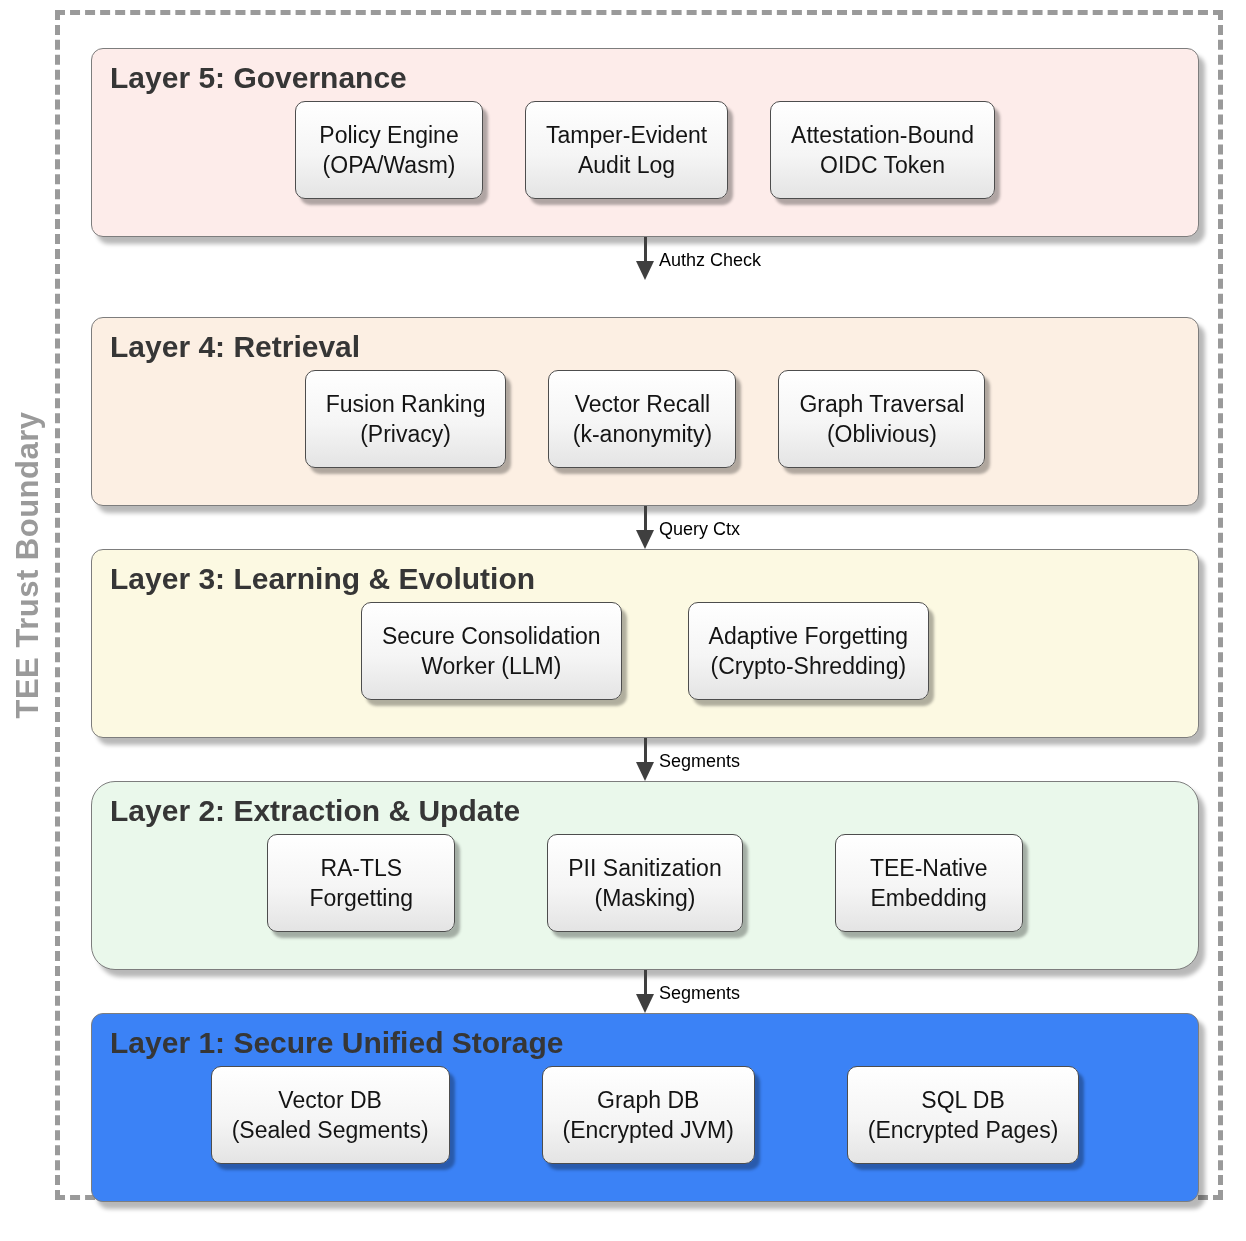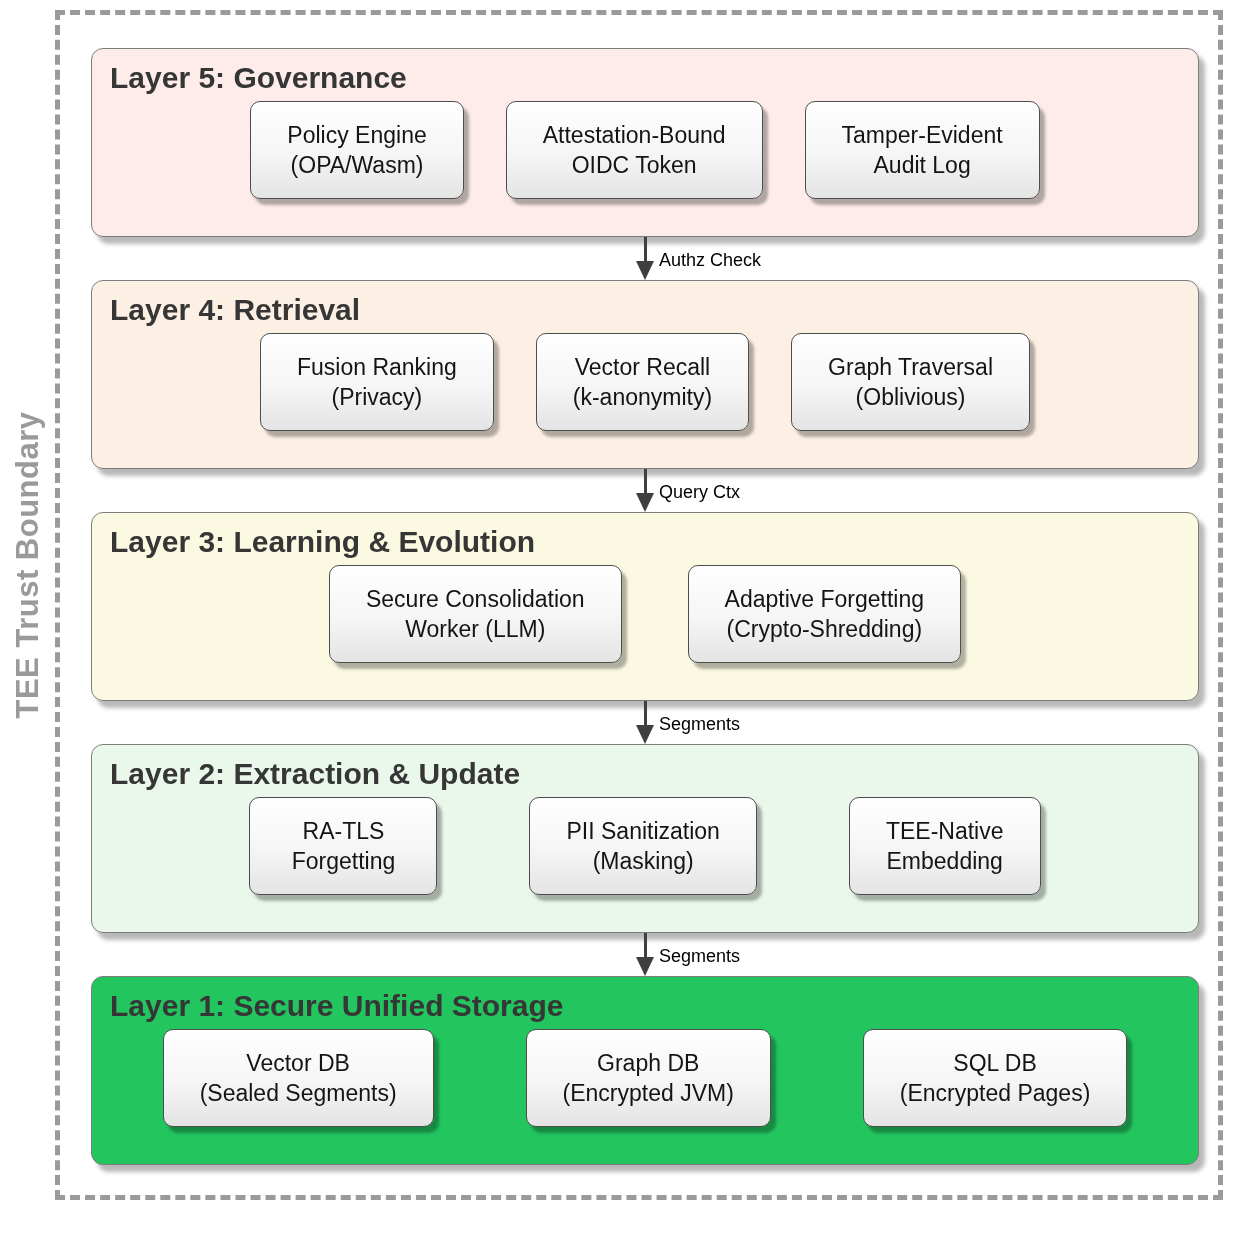--- a/index.html
+++ b/index.html
@@ -63,21 +63,21 @@
     justify-content: center;
     align-items: flex-start;
   }
   .nodes-tight { gap: 42px; }
   .nodes-mid   { gap: 66px; align-items: center; }
   .nodes-wide  { gap: 92px; }
   .node {
     box-sizing: border-box;
     min-width: 188px;
     min-height: 98px;
-    padding: 12px 36px;
+    padding: 12px 20px;
     display: flex;
     align-items: center;
     justify-content: center;
     text-align: center;
     white-space: pre-line;
     font-size: 23px;
     line-height: 1.32;
     color: #141414;
     background: linear-gradient(to bottom, #ffffff 0%, #f5f5f5 55%, #e4e4e4 100%);
     border: 1.6px solid #4d4d4d;
@@ -128,36 +128,36 @@
   <div class="boundary"></div>
   <div class="boundary-label">TEE Trust Boundary</div>
 
   <div class="content">
 
     <section class="layer" style="background-color: rgb(253, 236, 234);">
       <h2 class="layer-title">Layer 5: Governance</h2>
       <div class="nodes nodes-tight">
         <div class="node">Policy Engine
 (OPA/Wasm)</div>
+        <div class="node">Tamper-Evident
+Audit Log</div>
         <div class="node">Attestation-Bound
 OIDC Token</div>
-        <div class="node">Tamper-Evident
-Audit Log</div>
       </div>
     </section>
 
     <div class="arrow-gap">
       <div class="flow-arrow">
         <div class="arrow-line"></div>
         <div class="arrow-head"></div>
       </div>
       <span class="arrow-label">Authz Check</span>
     </div>
 
-    <section class="layer" style="background-color: rgb(252, 239, 227);">
+    <section class="layer" style="background-color: rgb(252, 239, 227); margin-top: 37px;">
       <h2 class="layer-title">Layer 4: Retrieval</h2>
       <div class="nodes nodes-tight">
         <div class="node">Fusion Ranking
 (Privacy)</div>
         <div class="node">Vector Recall
 (k-anonymity)</div>
         <div class="node">Graph Traversal
 (Oblivious)</div>
       </div>
     </section>
@@ -181,41 +181,41 @@
     </section>
 
     <div class="arrow-gap">
       <div class="flow-arrow">
         <div class="arrow-line"></div>
         <div class="arrow-head"></div>
       </div>
       <span class="arrow-label">Segments</span>
     </div>
 
-    <section class="layer" style="background-color: rgb(234, 248, 235);">
+    <section class="layer" style="background-color: rgb(234, 248, 235); border-radius: 24px;">
       <h2 class="layer-title">Layer 2: Extraction &amp; Update</h2>
       <div class="nodes nodes-wide">
         <div class="node">RA-TLS
 Forgetting</div>
         <div class="node">PII Sanitization
 (Masking)</div>
         <div class="node">TEE-Native
 Embedding</div>
       </div>
     </section>
 
     <div class="arrow-gap">
       <div class="flow-arrow">
         <div class="arrow-line"></div>
         <div class="arrow-head"></div>
       </div>
       <span class="arrow-label">Segments</span>
     </div>
 
-    <section class="layer" style="background-color: #22c55e;">
+    <section class="layer" style="background-color: #3b82f6;">
       <h2 class="layer-title">Layer 1: Secure Unified Storage</h2>
       <div class="nodes nodes-wide">
         <div class="node">Vector DB
 (Sealed Segments)</div>
         <div class="node">Graph DB
 (Encrypted JVM)</div>
         <div class="node">SQL DB
 (Encrypted Pages)</div>
       </div>
     </section>

